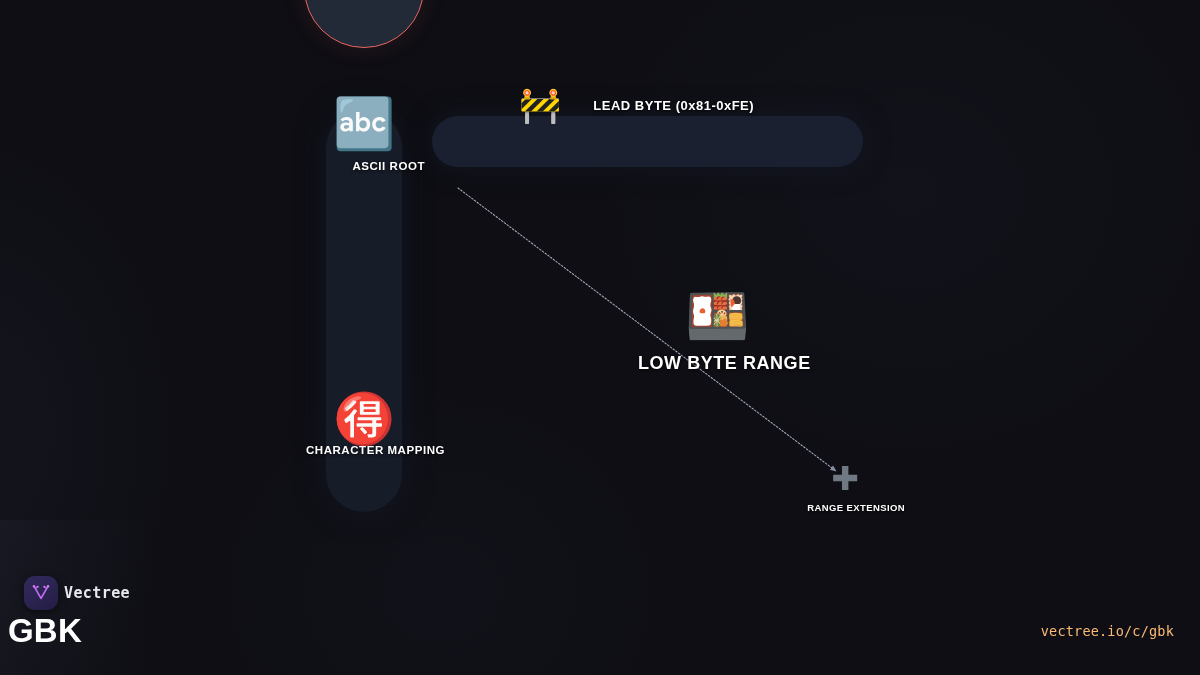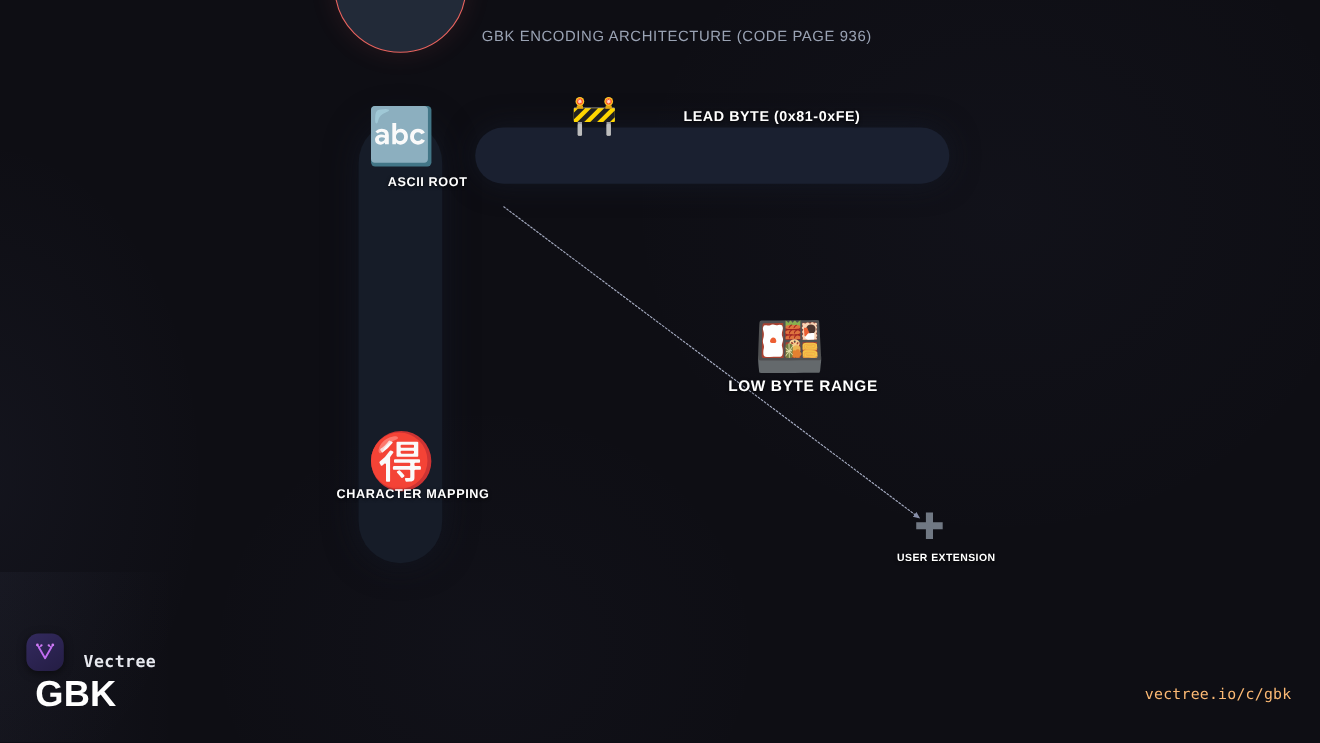--- a/index.html
+++ b/index.html
@@ -92,58 +92,58 @@
   #node-ascii .label { font-size:11.5px; margin-top:11px; }
 
   
   #node-charmap { left:285px; top:394px; width:160px; }
   #node-charmap .emoji { font-size:50px; }
   #node-charmap .label { font-size:11.5px; margin-top:0; }
 
   
   #node-lowbyte { left:638px; top:290px; width:160px; }
   #node-lowbyte .emoji { font-size:52px; }
-  #node-lowbyte .label { font-size:14px; }
+  #node-lowbyte .label { font-size:18px; margin-top:11px; }
 
   
   #node-userext { left:785px; top:462px; width:120px; }
   #node-userext .emoji { font-size:33px; color:#707883; }
   #node-userext .label { font-size:9.5px; margin-top:7px; letter-spacing:0.4px; }
 
   
   #node-leadbyte { position:absolute; left:519px; top:88px; display:flex; align-items:center; gap:0px; }
   #node-leadbyte .emoji { font-size:34px; line-height:1; }
   #node-leadbyte .label {
-    margin-left:60px;
+    margin-left:32px;
     color:#ffffff; font-weight:bold; font-size:13px;
     letter-spacing:0.5px; white-space:nowrap;
     text-shadow:0 1px 3px rgba(0,0,0,0.85);
   }
 
   
   #chart-title {
     position:absolute; left:438px; top:25px;
     color:#9aa3b4; font-size:13.5px; letter-spacing:0.55px;
     white-space:nowrap;
   }
 
   
-  #brand { position:absolute; left:24px; top:576px; display:flex; align-items:flex-end; gap:18px; }
+  #brand { position:absolute; left:24px; top:576px; display:flex; align-items:center; gap:6px; }
   #brand-logo {
     width:34px; height:34px; border-radius:11px;
     background:linear-gradient(145deg,#332a5e 0%,#241d44 100%);
     display:flex; align-items:center; justify-content:center;
     box-shadow:0 2px 8px rgba(0,0,0,0.5);
   }
   #brand-name {
     color:#e7e9ef; font-size:15px; font-weight:bold;
     font-family:"DejaVu Sans Mono", monospace; letter-spacing:0.4px;
   }
   #footer-title {
-    position:absolute; left:32px; top:612px;
+    position:absolute; left:8px; top:612px;
     color:#ffffff; font-size:33px; font-weight:bold; letter-spacing:0.2px;
   }
   #footer-url {
     position:absolute; right:26px; top:623px;
     color:#fdba74; font-size:13.5px;
     font-family:"DejaVu Sans Mono", monospace; letter-spacing:0.2px;
   }
 </style>
 </head>
 <body>
@@ -163,21 +163,20 @@
 
   <svg id="connector" viewBox="0 0 1200 675" xmlns="http://www.w3.org/2000/svg">
     <defs>
       <marker id="arrowhead" markerWidth="7" markerHeight="7" refX="5.4" refY="3" orient="auto" markerUnits="strokeWidth">
         <path d="M0,0.4 L6,3 L0,5.6 Z" fill="#98a0bd"></path>
       </marker>
     </defs>
     <line x1="458" y1="188" x2="836" y2="471" stroke="#b9c0d8" stroke-width="1.05" stroke-dasharray="1.6 1.8" stroke-linecap="round" marker-end="url(#arrowhead)" opacity="0.88"></line>
   </svg>
 
-  <div id="chart-title">GBK ENCODING ARCHITECTURE (CODE PAGE 936)</div>
 
   <div class="node" id="node-ascii">
     <span class="emoji">🔤</span>
     <span class="label">ASCII ROOT</span>
   </div>
 
   <div id="node-leadbyte">
     <span class="emoji">🚧</span>
     <span class="label">LEAD BYTE (0x81-0xFE)</span>
   </div>
@@ -187,21 +186,21 @@
     <span class="label">LOW BYTE RANGE</span>
   </div>
 
   <div class="node" id="node-charmap">
     <span class="emoji">🉐</span>
     <span class="label">CHARACTER MAPPING</span>
   </div>
 
   <div class="node" id="node-userext">
     <span class="emoji">✚</span>
-    <span class="label">USER EXTENSION</span>
+    <span class="label">RANGE EXTENSION</span>
   </div>
 
   <div id="brand">
     <div id="brand-logo">
       <svg width="22" height="22" viewBox="0 0 22 22" xmlns="http://www.w3.org/2000/svg">
         <path d="M5.4 6.6 L11 16.4 L16.6 6.6" fill="none" stroke="#c06cf0" stroke-width="1.7" stroke-linecap="round" stroke-linejoin="round"></path>
         <path d="M5.4 6.6 L4.0 4.6 M5.4 6.6 L7.4 5.0" fill="none" stroke="#c06cf0" stroke-width="1.3" stroke-linecap="round"></path>
         <path d="M16.6 6.6 L18.0 4.6 M16.6 6.6 L14.6 5.0" fill="none" stroke="#c06cf0" stroke-width="1.3" stroke-linecap="round"></path>
         <circle cx="4.0" cy="4.3" r="1.25" fill="#d07ef5"></circle>
         <circle cx="7.7" cy="4.7" r="1.05" fill="#d07ef5"></circle>

